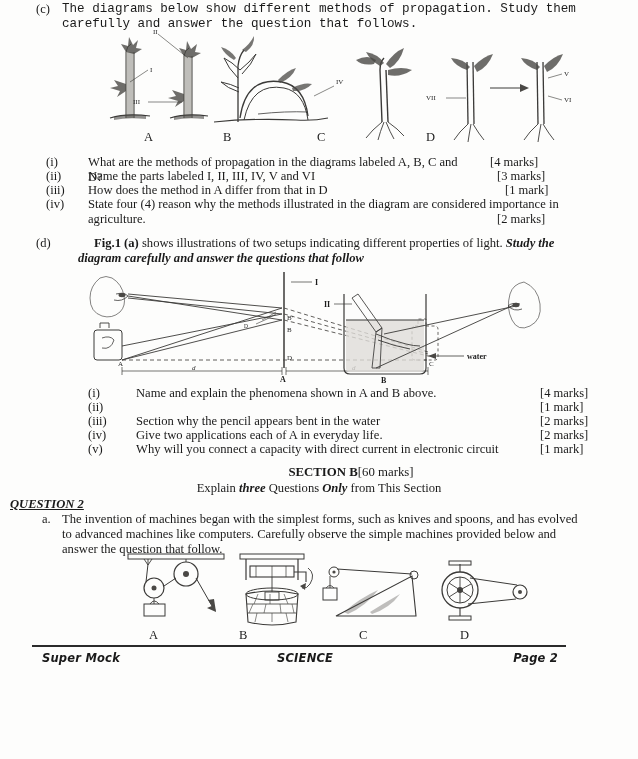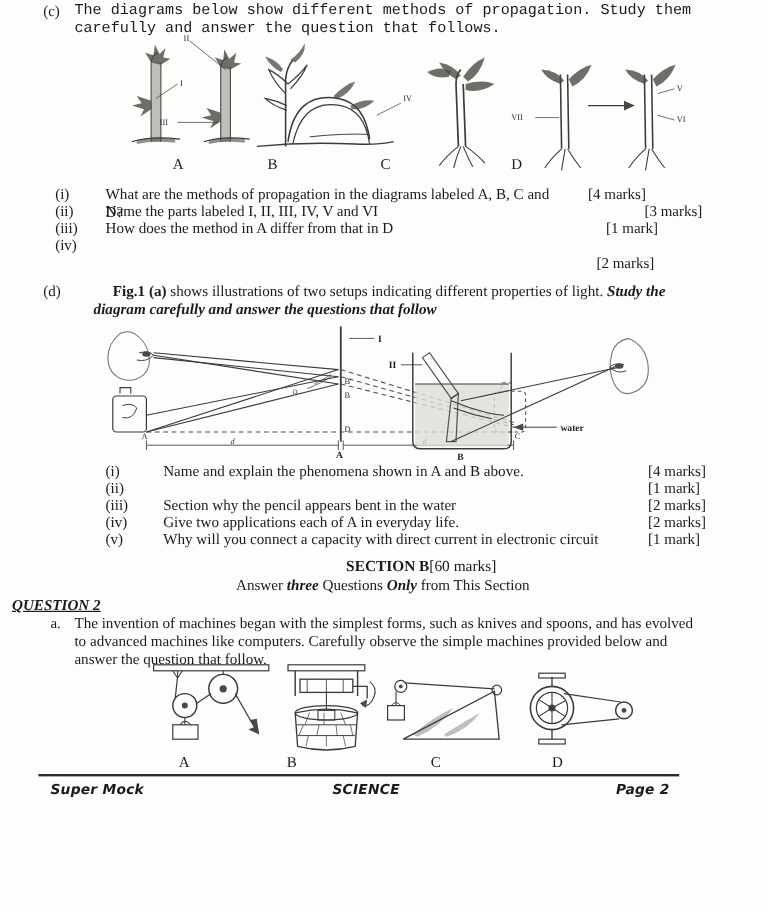--- a/index.html
+++ b/index.html
@@ -289,27 +289,28 @@
     <span class="fig-letter" style="left:231px; top:0;">C</span>
     <span class="fig-letter" style="left:340px; top:0;">D</span>
   </div>
 
   <div class="qnum" style="left:46px; top:155px;">(i)</div>
   <div class="qtext" style="left:88px; top:155px; width:370px;">What are the methods of propagation in the diagrams labeled A, B, C and D?</div>
   <div class="marks" style="left:490px; top:155px;">[4 marks]</div>
 
   <div class="qnum" style="left:46px; top:169px;">(ii)</div>
   <div class="qtext" style="left:88px; top:169px; width:370px;">Name the parts labeled I, II, III, IV, V and VI</div>
-  <div class="marks" style="left:497px; top:169px;margin-left:40px;">[3 marks]</div>
+  <div class="marks" style="left:497px; top:169px;">[3 marks]</div>
 
   <div class="qnum" style="left:46px; top:183px;">(iii)</div>
   <div class="qtext" style="left:88px; top:183px; width:370px;">How does the method in A differ from that in D</div>
   <div class="marks" style="left:505px; top:183px;">[1 mark]</div>
 
   <div class="qnum" style="left:46px; top:197px;">(iv)</div>
+  <div class="qtext" style="left:88px; top:197px; width:500px;">State four (4) reason why the methods illustrated in the diagram are considered importance in agriculture.</div>
   <div class="marks" style="left:497px; top:212px;">[2 marks]</div>
 
   <div class="row marker" id="part-d-marker">(d)</div>
   <div class="body-text" id="part-d-text">
     <span class="bold">Fig.1 (a)</span><span> shows illustrations of two setups indicating different properties of light. </span><span class="bi">Study the diagram carefully and answer the questions that follow</span>
   </div>
 
   <div id="optics-figure">
     <svg width="480" height="116" viewBox="0 0 480 116">
 
@@ -415,21 +416,21 @@
   <div class="marks" style="left:540px; top:428px;">[2 marks]</div>
 
   <div class="qnum" style="left:88px; top:442px;">(v)</div>
   <div class="qtext" style="left:136px; top:442px; width:400px;">Why will you connect a capacity with direct current in electronic circuit</div>
   <div class="marks" style="left:540px; top:442px;">[1 mark]</div>
 
   <div id="section-b-head">
     <span class="bold">SECTION B</span><span>[60 marks]</span>
   </div>
   <div id="section-b-sub">
-    <span>Answer </span><span class="bi">three</span><span> Questions </span><span class="bi">Only</span><span> from This Section</span>
+    <span>Explain </span><span class="bi">three</span><span> Questions </span><span class="bi">Only</span><span> from This Section</span>
   </div>
 
   <div id="question-2">QUESTION 2</div>
 
   <div class="row marker" id="q2a-marker">a.</div>
   <div class="body-text" id="q2a-text">The invention of machines began with the simplest forms, such as knives and spoons, and has evolved to advanced machines like computers. Carefully observe the simple machines provided below and answer the question that follow.</div>
 
   <div id="machines-figure">
     <svg width="420" height="78" viewBox="0 0 420 78">
 

